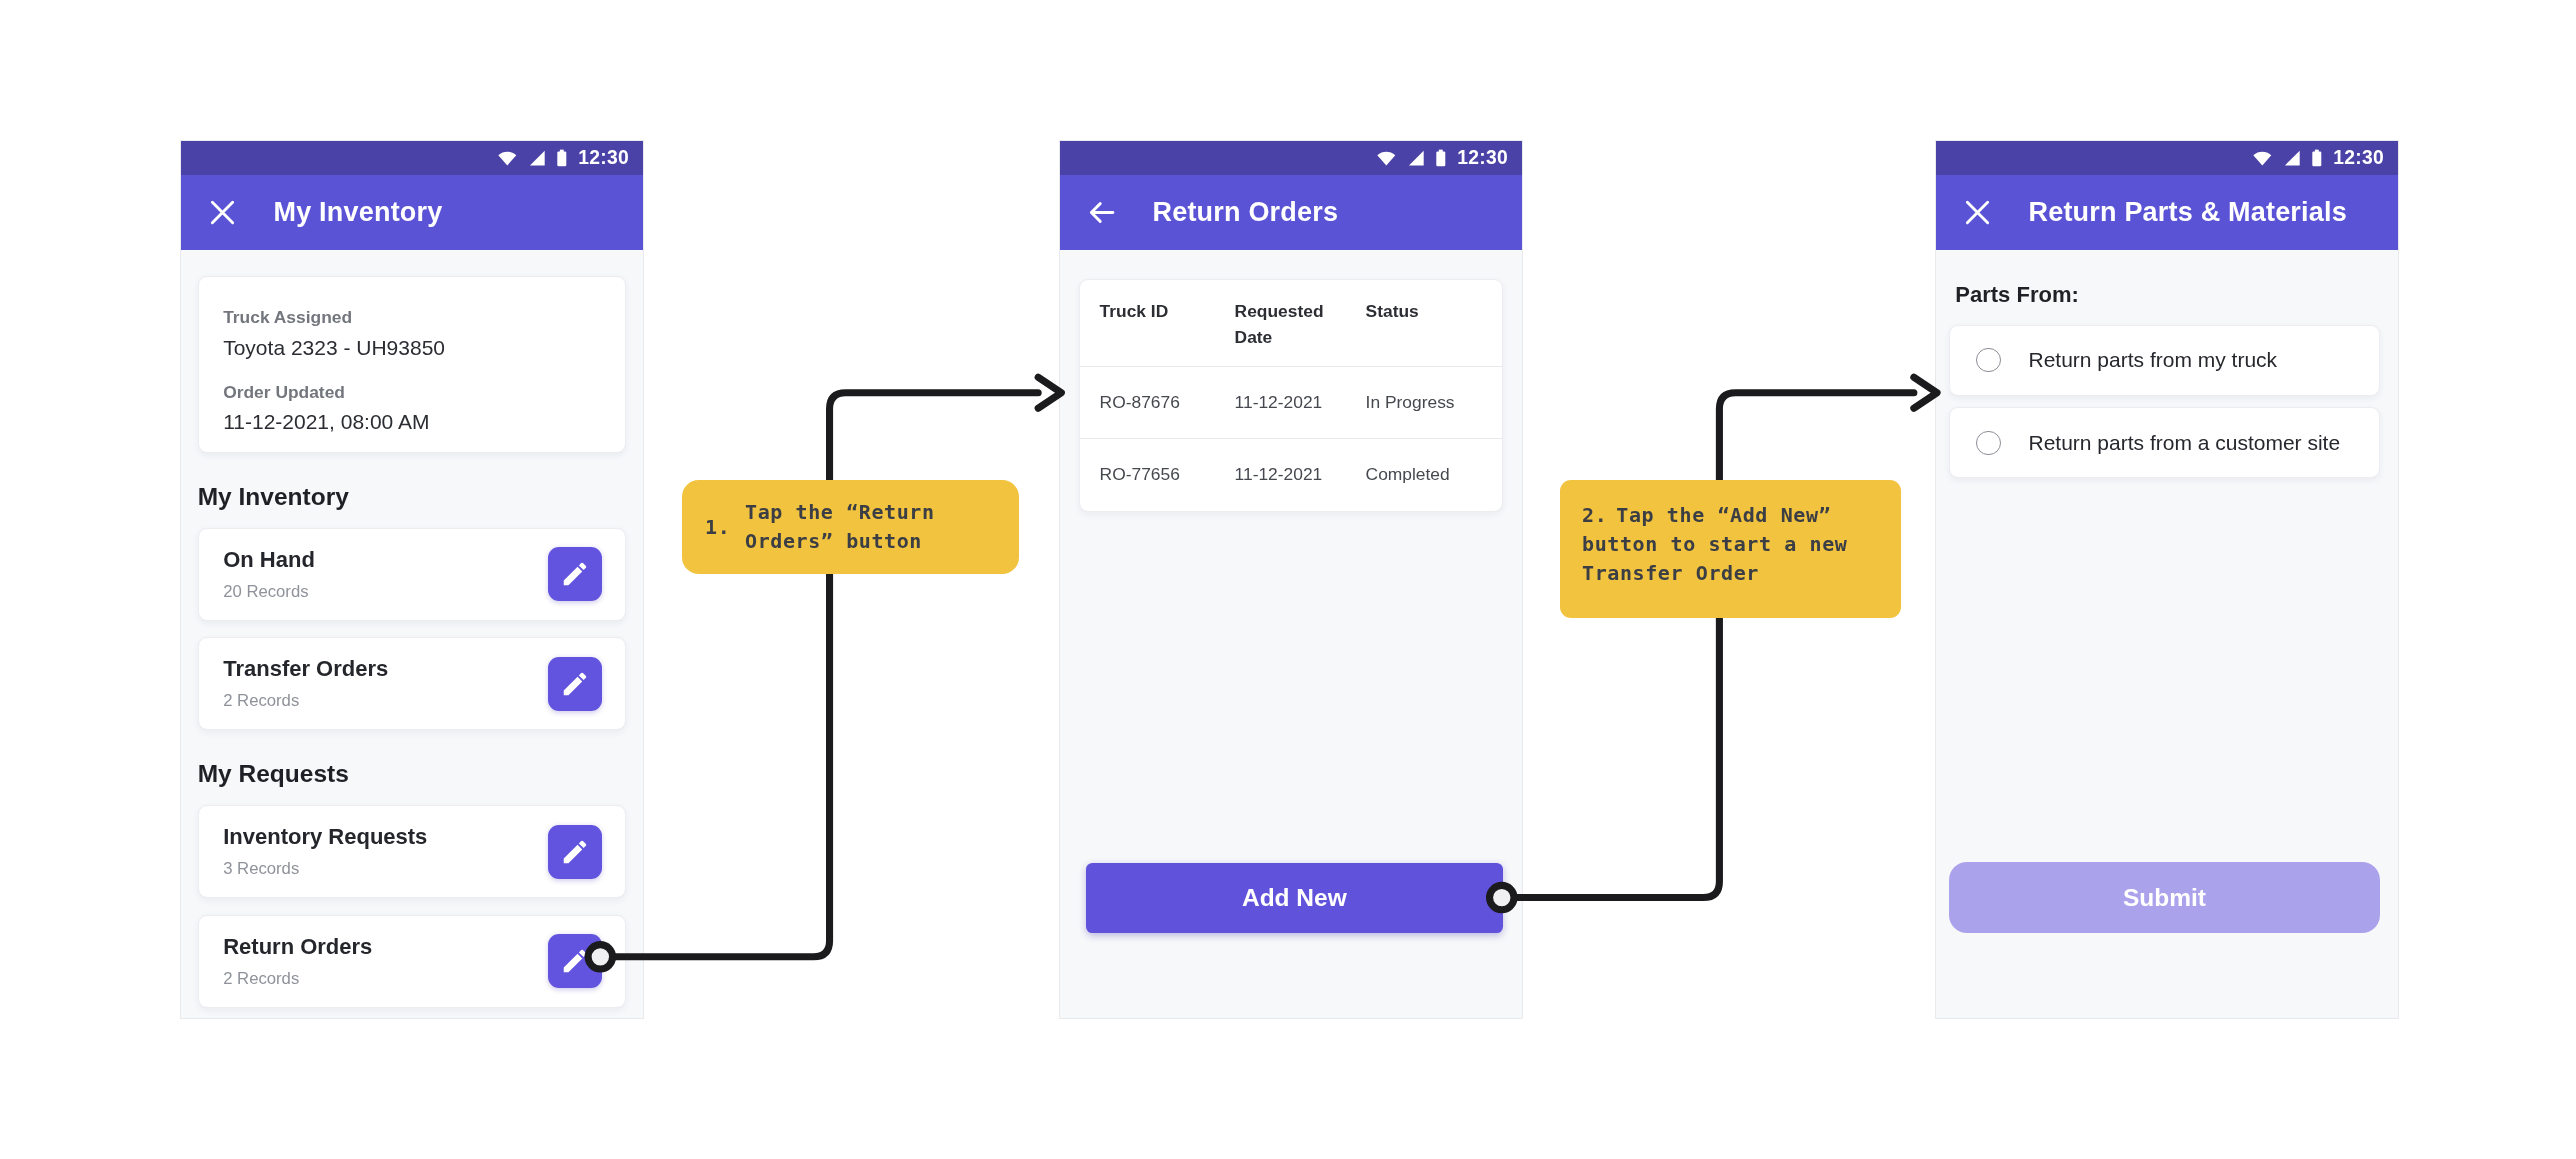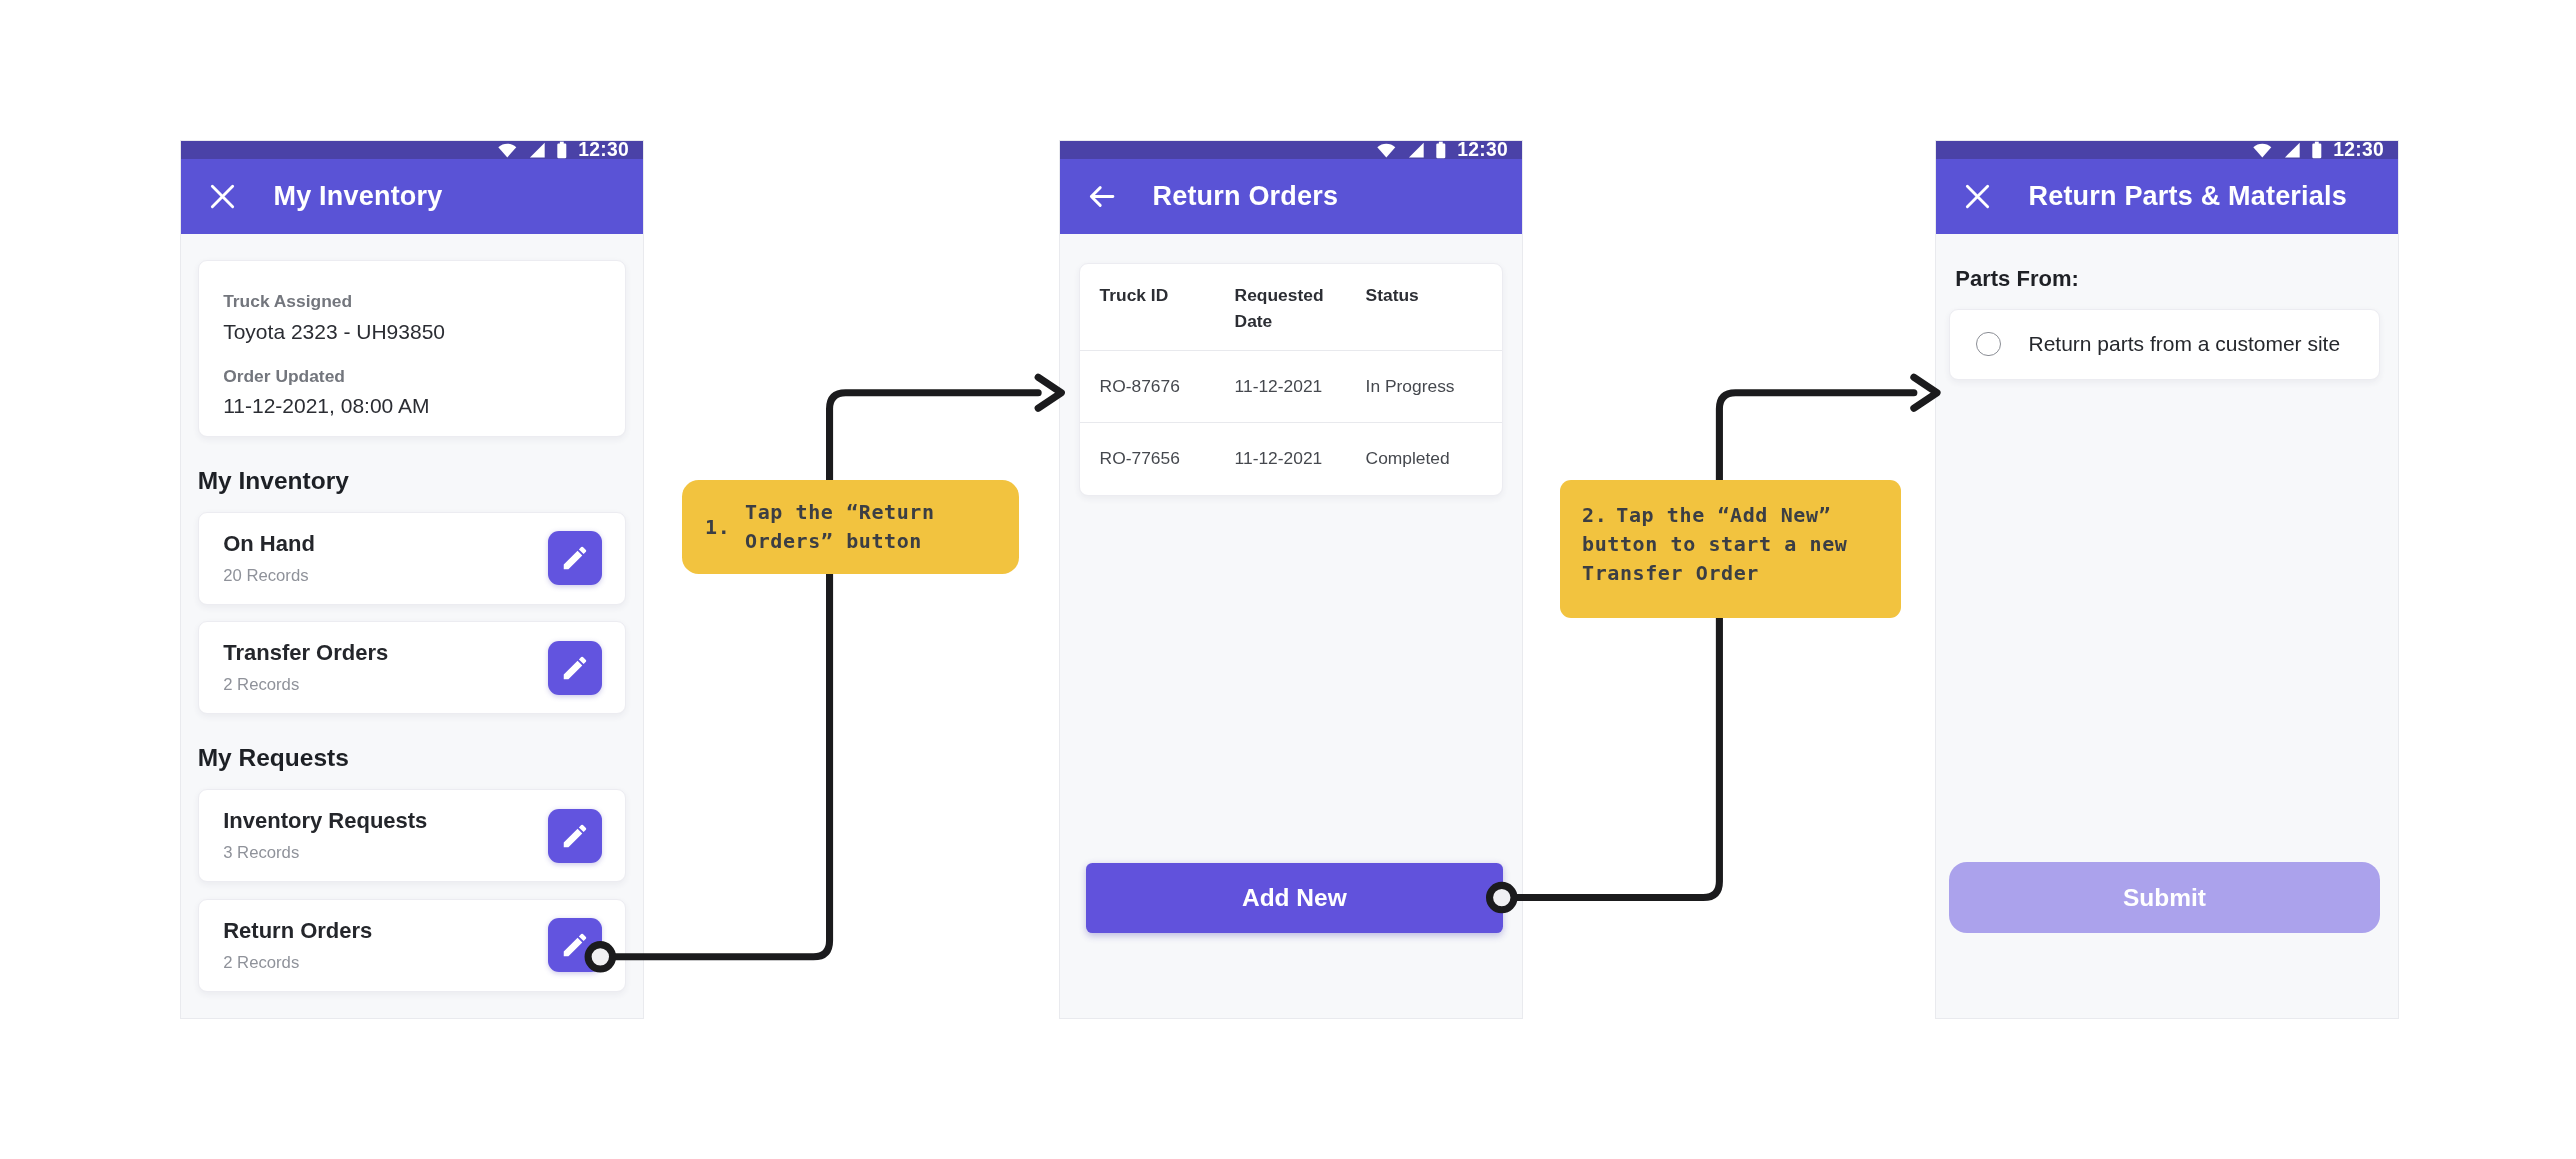--- a/index.html
+++ b/index.html
@@ -4,21 +4,21 @@
 <style>
   * { margin:0; padding:0; box-sizing:border-box; }
   html,body { width:2576px; height:1159px; background:#ffffff; }
   body { font-family:"Liberation Sans","DejaVu Sans",sans-serif; position:relative; overflow:hidden; }
 
   
   .phone { position:absolute; top:140px; width:464px; height:879px;
            background:#f7f8fa; border:1.3px solid #e9eaee; }
   .phone.p1 { left:180px; } .phone.p2 { left:1059px; } .phone.p3 { left:1935px; }
 
-  .statusbar { height:18px; background:#4a42a7; display:flex; align-items:center;
+  .statusbar { height:34px; background:#4a42a7; display:flex; align-items:center;
                justify-content:flex-end; gap:10.3px; padding-right:14px; }
   .statusbar svg { display:block; }
   .sb-time { color:#ffffff; font-size:19.3px; font-weight:600; letter-spacing:0.3px; }
 
   .appbar { height:75px; background:#5a53d6; display:flex; align-items:center; padding-left:24.5px; }
   .appbar .nav-ic { width:33px; height:33px; flex:0 0 auto; }
   .appbar .title { color:#ffffff; font-size:27px; font-weight:600; margin-left:35px; letter-spacing:0.2px; }
 
   
   .card { background:#ffffff; border:0.6px solid #ececf1; border-radius:9px;
@@ -212,20 +212,24 @@
   </div>
   <div class="appbar">
     <svg class="nav-ic" viewBox="0 0 52 52">
         <path d="M10 10 L42 42 M42 10 L10 42" stroke="#ffffff" stroke-width="4.5" stroke-linecap="round" fill="none"></path>
       </svg>
     <span class="title">Return Parts &amp; Materials</span>
   </div>
 
   <div class="parts-label">Parts From:</div>
 
+  <div class="card opt-card">
+    <div class="radio"></div>
+    <span class="opt-label">Return parts from my truck</span>
+  </div>
 
   <div class="card opt-card">
     <div class="radio"></div>
     <span class="opt-label">Return parts from a customer site</span>
   </div>
 
   <button class="submit-btn">Submit</button>
 </div>
 
 <svg id="flow" width="2576" height="1159" viewBox="0 0 4000 1800">

